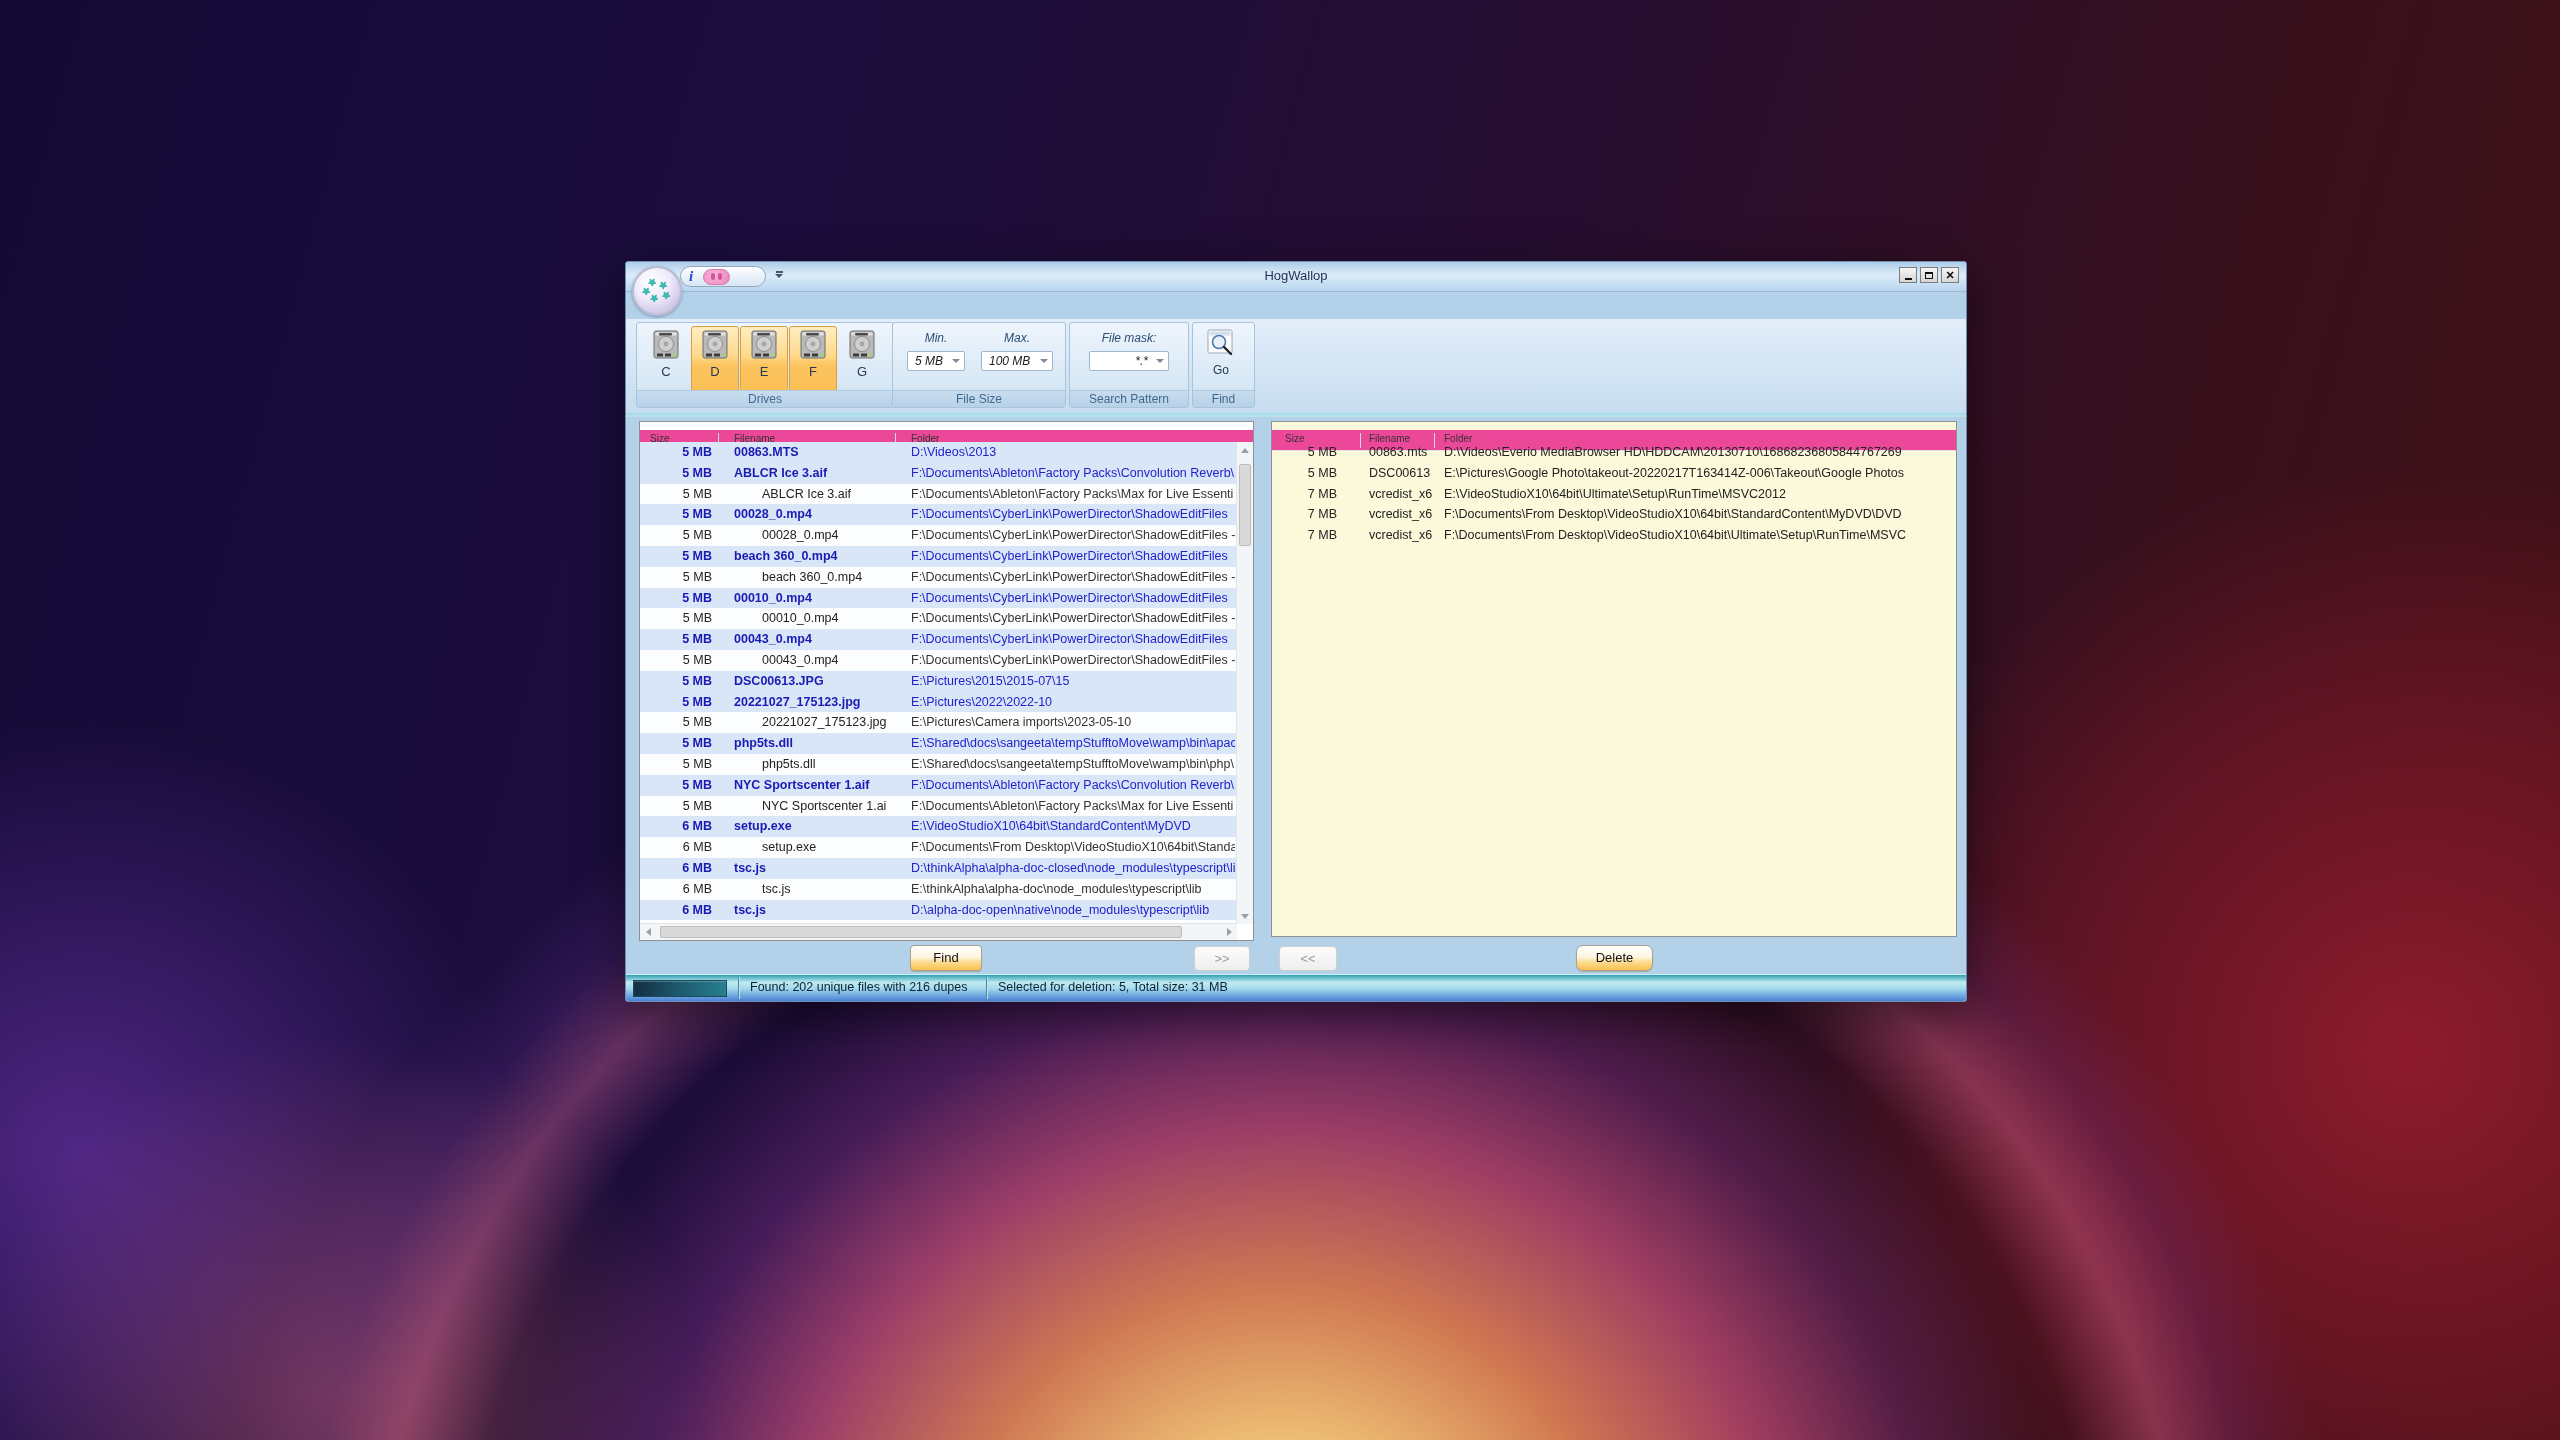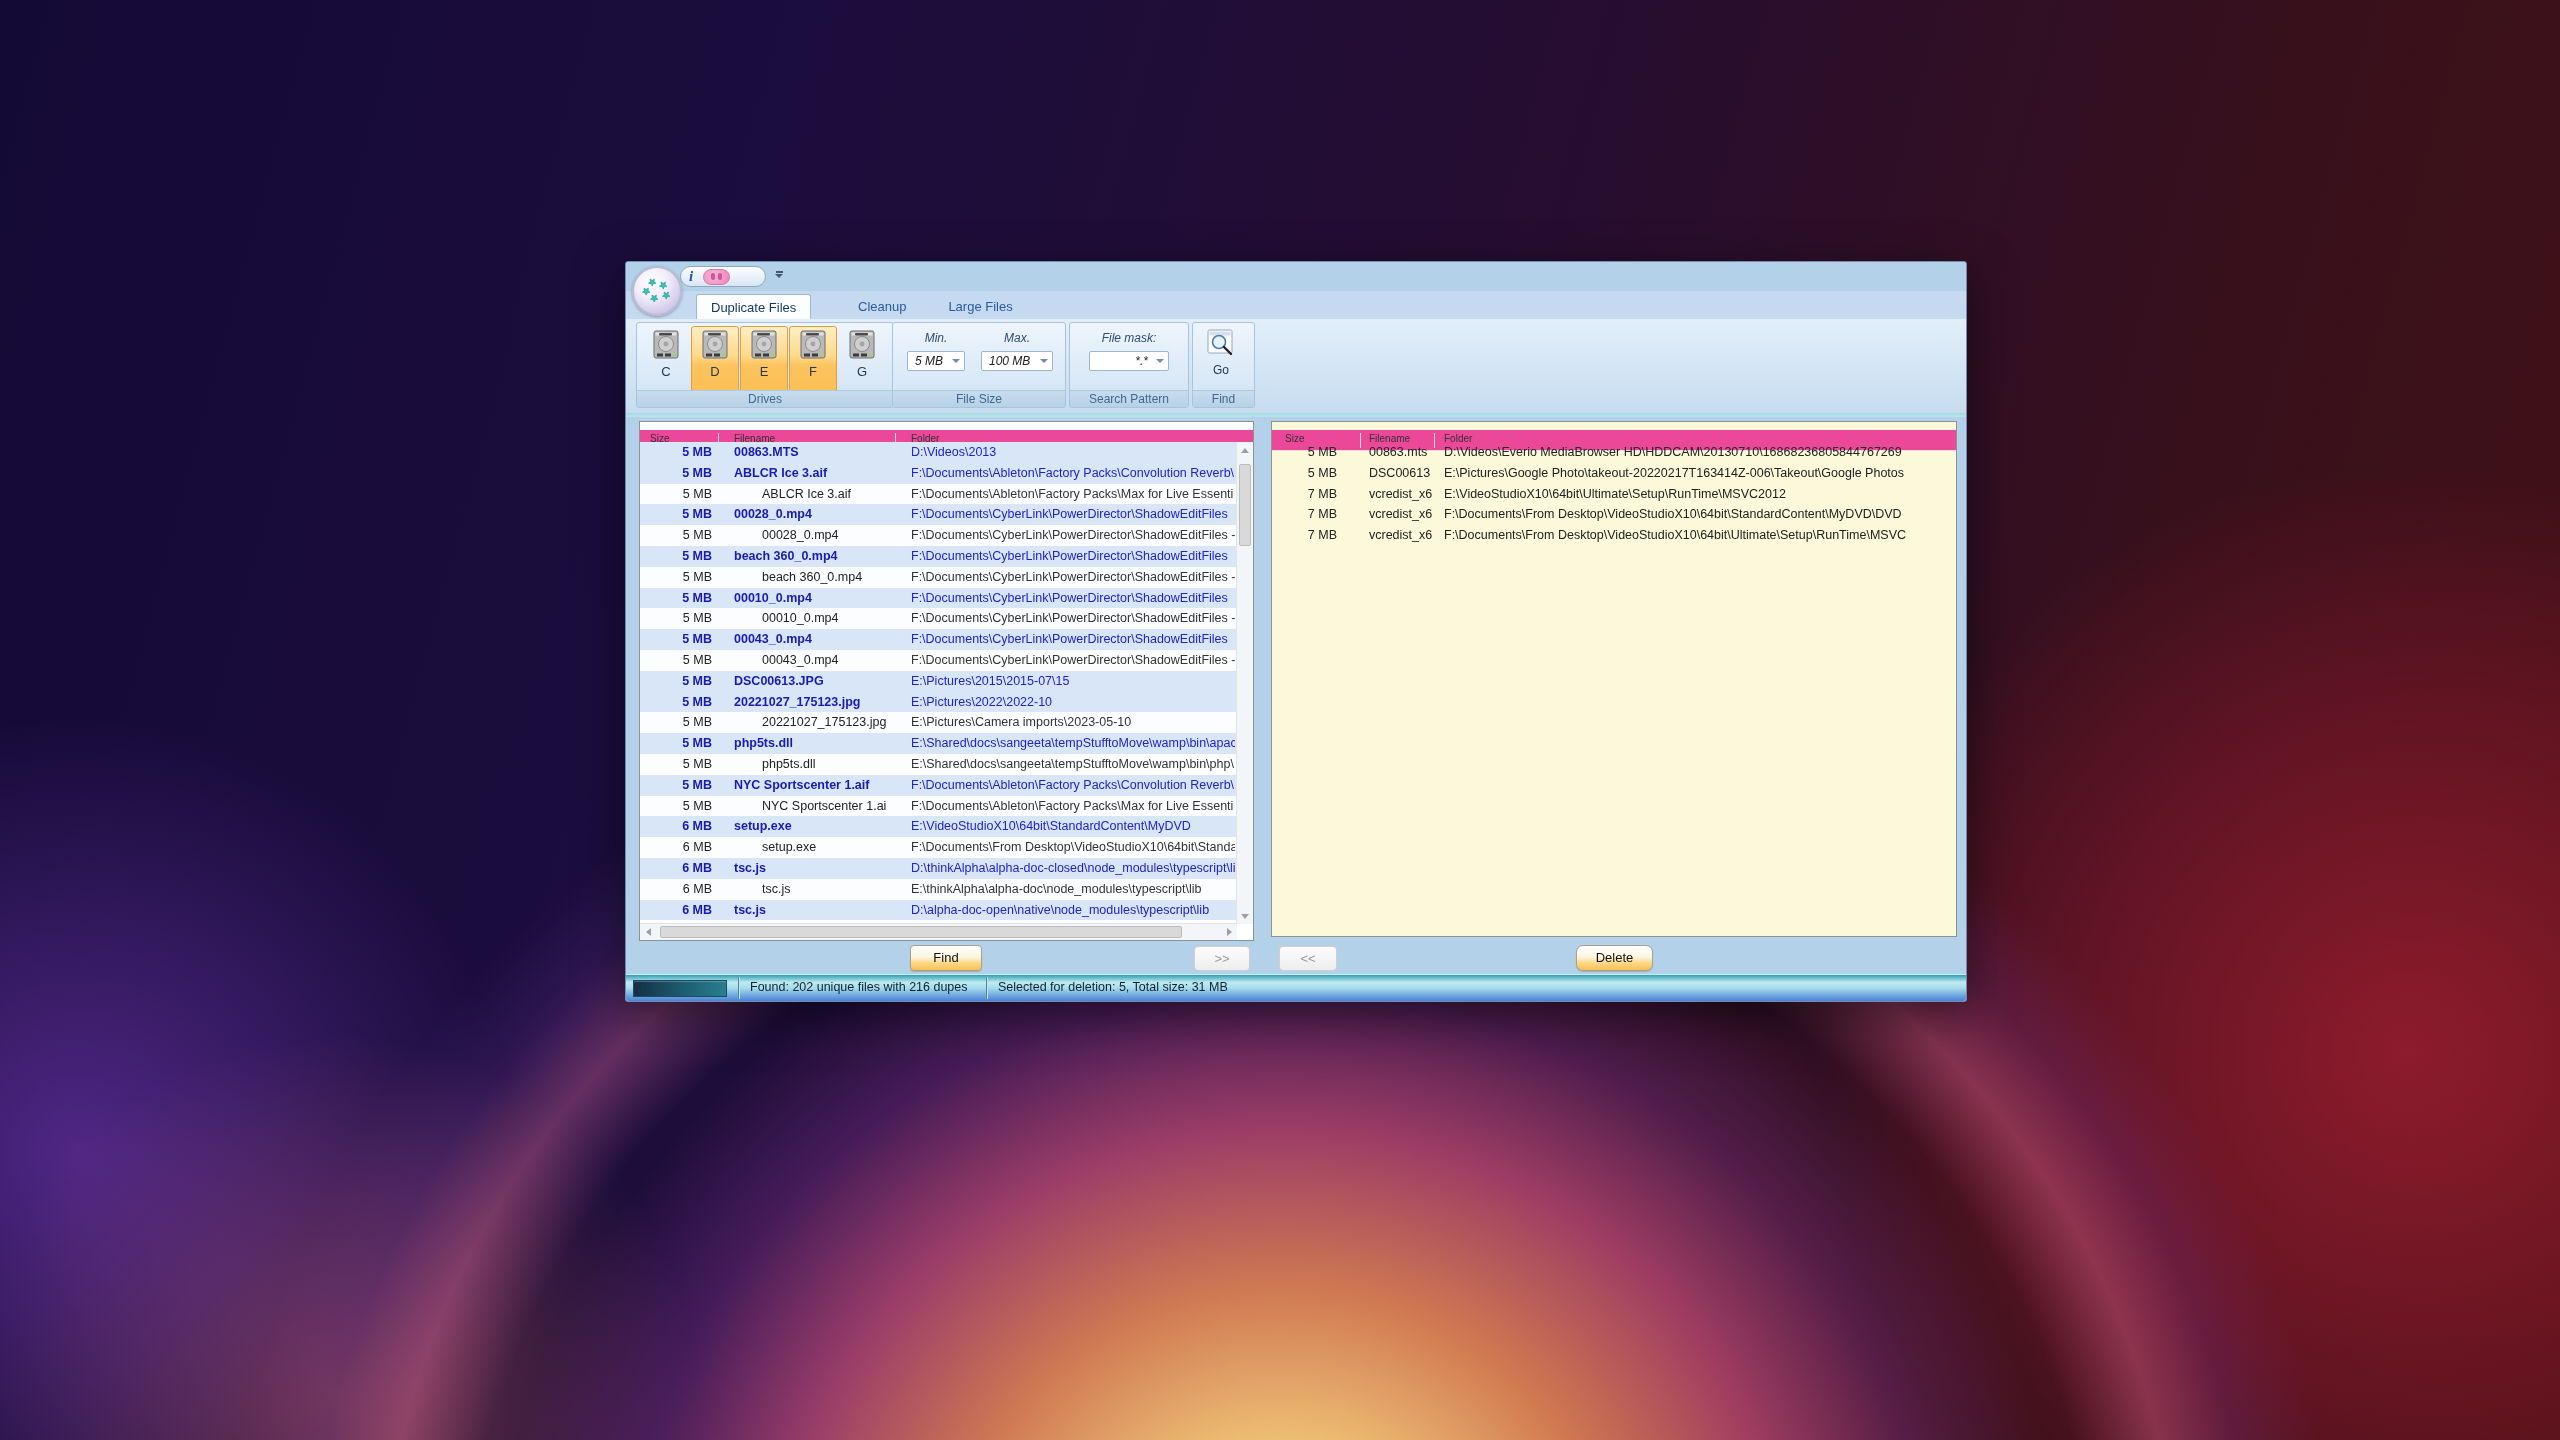--- a/index.html
+++ b/index.html
@@ -149,20 +149,34 @@
     box-shadow:inset 0 1px 1px rgba(255,255,255,.25);}
   .ssep{position:absolute;top:2px;bottom:2px;width:1px;background:#4f86a0;box-shadow:1px 0 0 #bfe6ef;}
   .stext{position:absolute;top:5px;white-space:nowrap;}
 </style>
 </head>
 <body>
 
 <div class="desktop">
   <div class="window">
 
+    <div class="titlebar">
+      <div class="title">HogWallop</div>
+      <div class="winbtns">
+        <div class="wbtn">
+            <span class="glyph-min"></span>
+          </div>
+        <div class="wbtn">
+            <span class="glyph-max"></span>
+          </div>
+        <div class="wbtn">
+            <span class="glyph-x">✕</span>
+          </div>
+      </div>
+    </div>
 
     <div class="orb">
       <svg width="40" height="40" viewBox="0 0 40 40">
         <g fill="#35c2b2" stroke="#1f9a96" stroke-width="0.6">
           <path d="M13 8 l2.2 1.4 2.2-1.4 -0.4 2.6 2 1.7 -2.6 0.4 -1.2 2.4 -1.2-2.4 -2.6-0.4 2-1.7z"></path>
           <path d="M24 10 l2.2 1.4 2.2-1.4 -0.4 2.6 2 1.7 -2.6 0.4 -1.2 2.4 -1.2-2.4 -2.6-0.4 2-1.7z" transform="translate(0,1)"></path>
           <path d="M7 17 l2.2 1.4 2.2-1.4 -0.4 2.6 2 1.7 -2.6 0.4 -1.2 2.4 -1.2-2.4 -2.6-0.4 2-1.7z"></path>
           <path d="M27 21 l2.2 1.4 2.2-1.4 -0.4 2.6 2 1.7 -2.6 0.4 -1.2 2.4 -1.2-2.4 -2.6-0.4 2-1.7z"></path>
           <path d="M15 24 l2.2 1.4 2.2-1.4 -0.4 2.6 2 1.7 -2.6 0.4 -1.2 2.4 -1.2-2.4 -2.6-0.4 2-1.7z"></path>
         </g>
@@ -174,25 +188,20 @@
       <span class="snout">
           <i></i>
           <i></i>
         </span>
     </div>
     <div class="qat-caret">
       <span class="bar"></span>
         <span class="tri"></span>
     </div>
 
-    <div class="tabrow" id="tabrow">
-        <div class="tab active" style="left: 70px;">Duplicate Files</div>
-        <div class="tab" style="left: 218px;">Cleanup</div>
-        <div class="tab" style="left: 308.4px;">Large Files</div>
-      </div>
 
     <div class="ribbon">
       <div class="rgroup g-drives">
         <div id="drive-buttons">
             <div class="drive" style="left: 5px;"><svg width="32" height="30" viewBox="0 0 32 30">
                 <rect x="4" y="1" width="24" height="27" rx="2" fill="#b9b9b9" stroke="#6e6e6e"></rect>
                 <rect x="5.5" y="2.5" width="21" height="3" fill="#e2e2e2"></rect>
                 <rect x="9" y="3" width="13" height="2.6" rx="1" fill="#4a4a4a"></rect>
                 <circle cx="16" cy="14" r="7.5" fill="#cfcfcf" stroke="#8e8e8e"></circle>
                 <circle cx="16" cy="14" r="2.4" fill="#a5a5a5"></circle>

